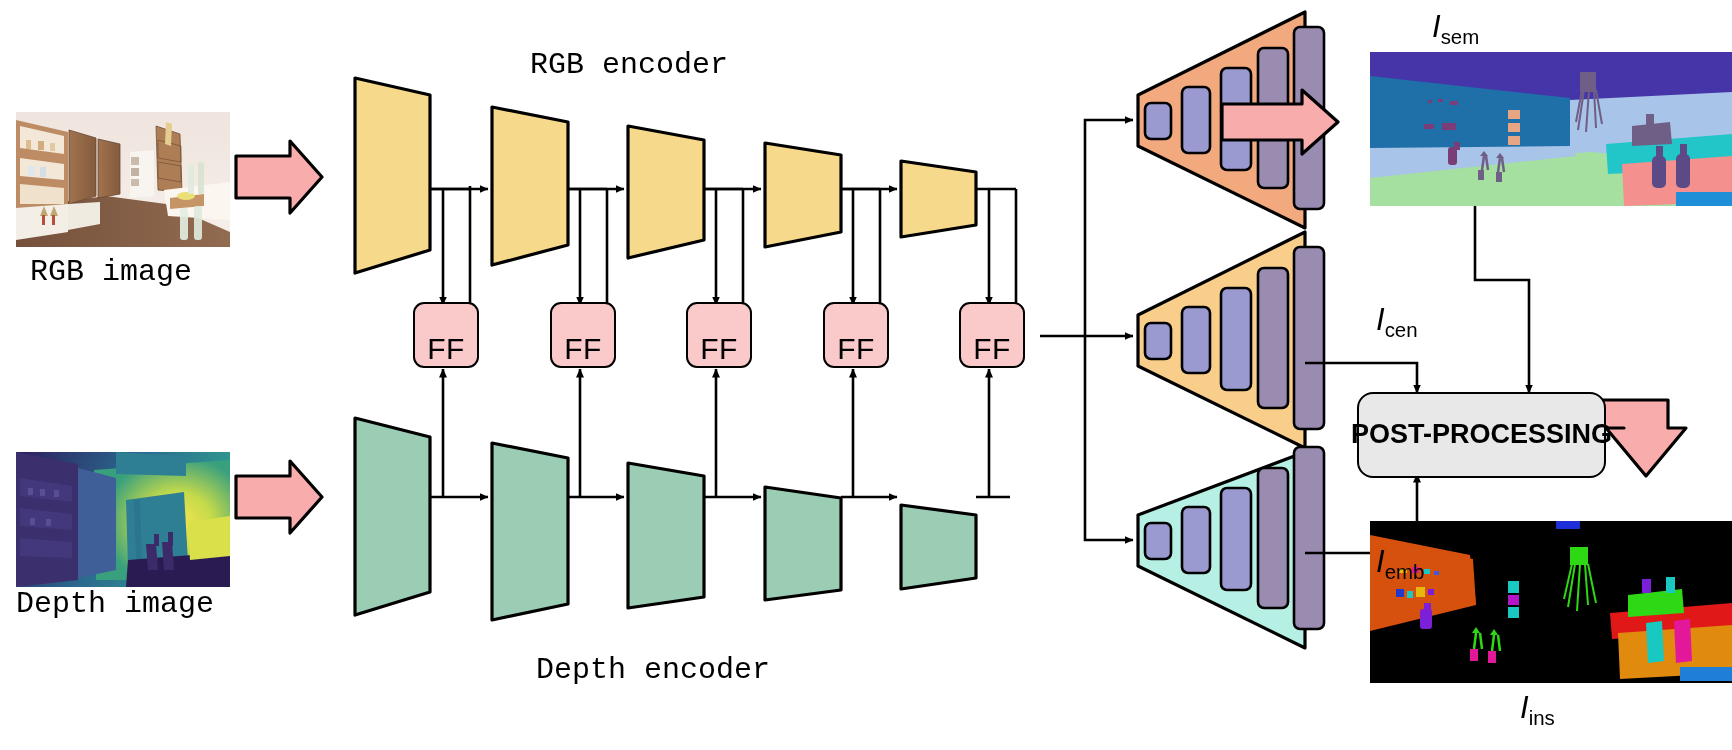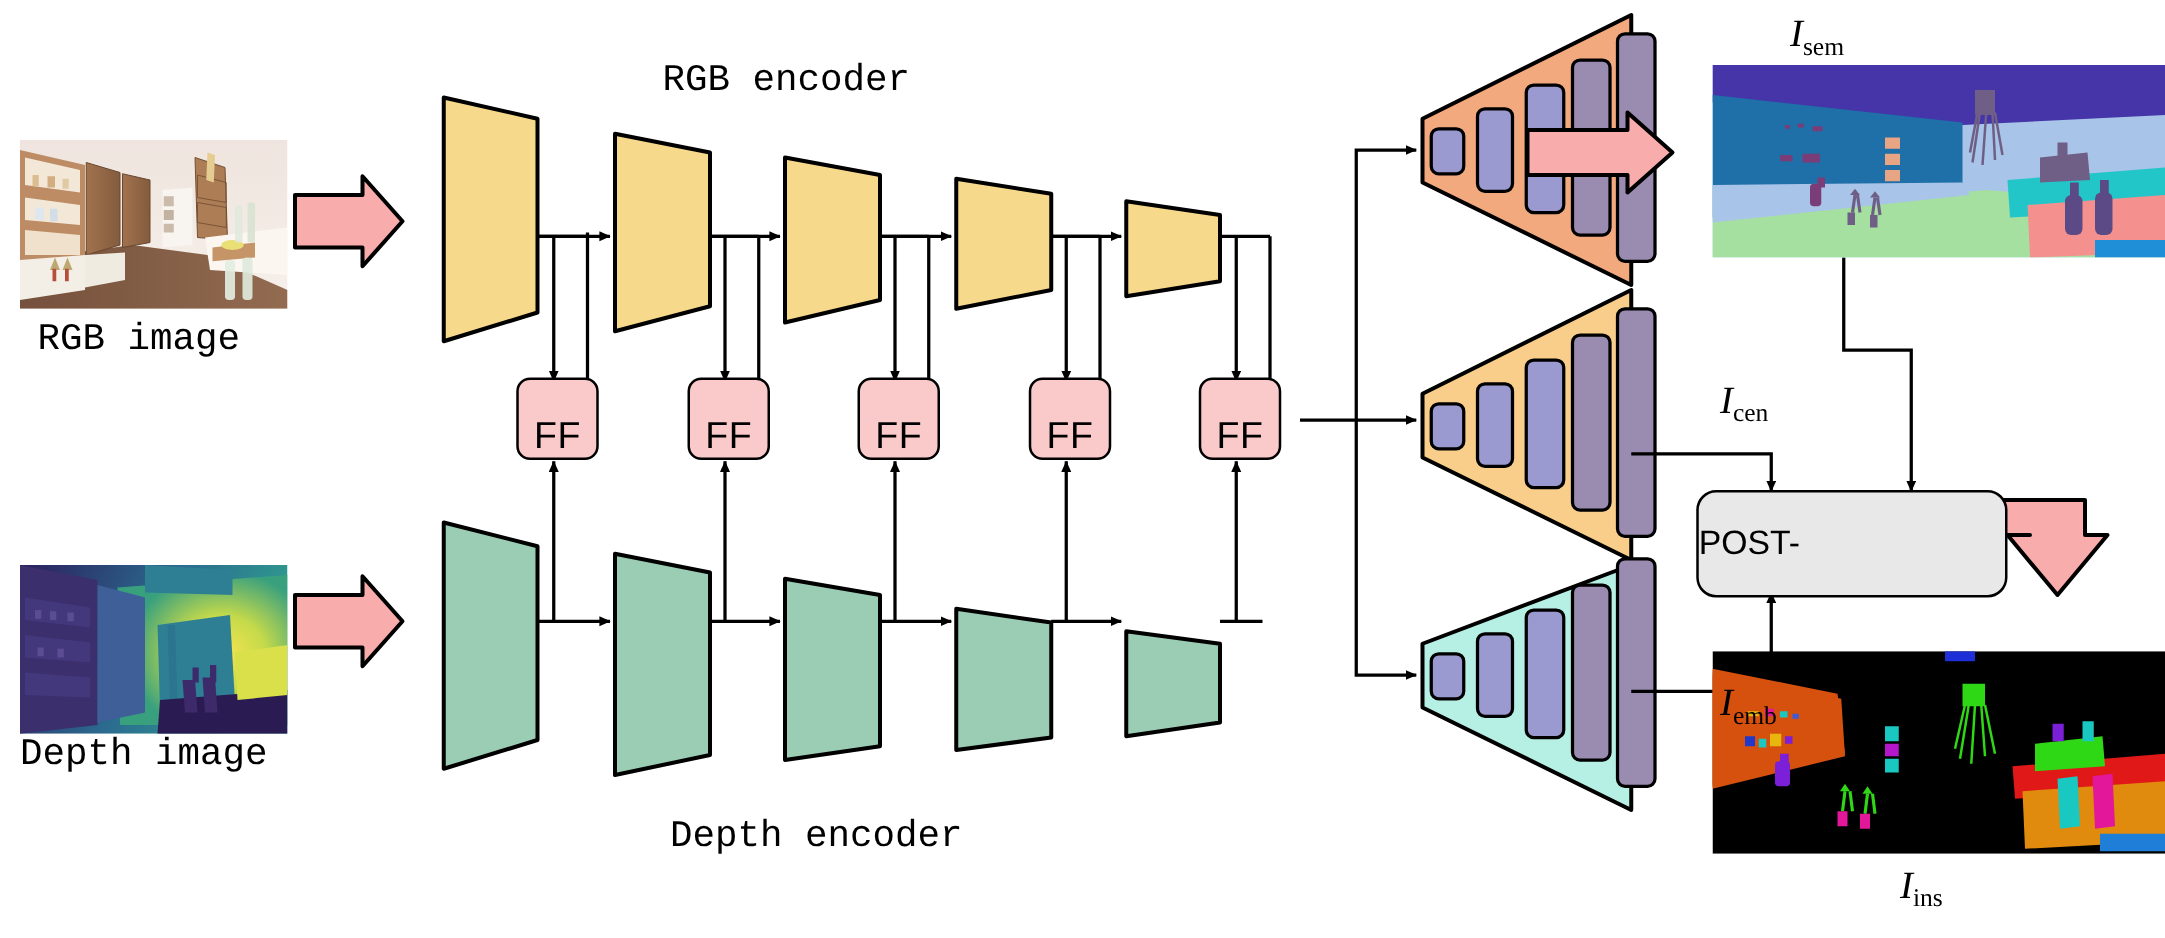--- a/index.html
+++ b/index.html
@@ -1,30 +1,30 @@
 <!DOCTYPE html>
 <html><head>
 <meta charset="utf-8">
 <style>
   html,body{margin:0;padding:0;background:#ffffff;}
   body{width:1732px;height:750px;position:relative;overflow:hidden;
        font-family:"Liberation Sans",sans-serif;color:#000;}
   .canvas{position:absolute;left:0;top:0;width:1732px;height:750px;}
   .lbl{position:absolute;white-space:nowrap;font-family:Liberation Mono, monospace;
        font-size:30px;color:#000;}
-  .mathlbl{position:absolute;white-space:nowrap;font-family:Liberation Serif, serif;
+  .mathlbl{position:absolute;white-space:nowrap;font-family:Liberation Sans, sans-serif;
        font-size:31px;font-style:italic;color:#000;}
   .mathlbl sub{font-style:normal;font-size:0.66em;}
   .imgbox{position:absolute;overflow:hidden;}
   .ff{position:absolute;background:#FAC9C9;border:2.5px solid #000;border-radius:11px;
       display:flex;align-items:flex-end;justify-content:center;
       font-size:30px;font-family:"Liberation Sans",sans-serif;letter-spacing:0.5px;}
   .postproc{position:absolute;background:#E8E8E8;border:2.5px solid #000;border-radius:16px;
-      display:flex;flex-direction:row;align-items:center;
-      font-size:27px;line-height:1.18;font-family:"Liberation Sans",sans-serif;}
+      display:flex;flex-direction:row;align-items:center;justify-content:center;
+      font-size:27px;line-height:1.18;font-family:"Liberation Sans",sans-serif;font-weight:bold;}
   svg{position:absolute;left:0;top:0;overflow:visible;}
 </style>
 </head>
 <body>
 
 <div class="imgbox" style="left:16px;top:112px;width:214px;height:135px;">
   <svg width="214" height="135" viewBox="0 0 214 135">
     <defs>
       <linearGradient id="wallg" x1="0" y1="0" x2="0" y2="1">
         <stop offset="0%" stop-color="#efe3dd"></stop>
@@ -260,20 +260,21 @@
 </div>
 <div class="ff" style="left:823px;top:302px;width:62px;height:62px;">
   <span>FF</span>
 </div>
 <div class="ff" style="left:959px;top:302px;width:62px;height:62px;">
   <span>FF</span>
 </div>
 
 <div class="postproc" style="left:1357px;top:392px;width:245px;height:82px;">
   <span>POST-</span>
+  <span>PROCESSING</span>
 </div>
 
 <div class="imgbox" style="left:1370px;top:52px;width:362px;height:154px;">
   <svg width="362" height="154" viewBox="0 0 362 154">
     <rect x="0" y="0" width="362" height="154" fill="#A8C4E8"></rect>
     <polygon points="0,0 362,0 362,40 200,48 0,30" fill="#4535A8"></polygon>
     <polygon points="0,24 200,46 200,96 0,122" fill="#1F6FA8"></polygon>
     <polygon points="0,118 220,100 362,112 362,154 0,154" fill="#A5E0A0"></polygon>
     <polygon points="0,96 200,94 206,104 0,126" fill="#A8C4E8"></polygon>
     <rect x="58" y="48" width="4" height="3" fill="#7B3D78"></rect>

